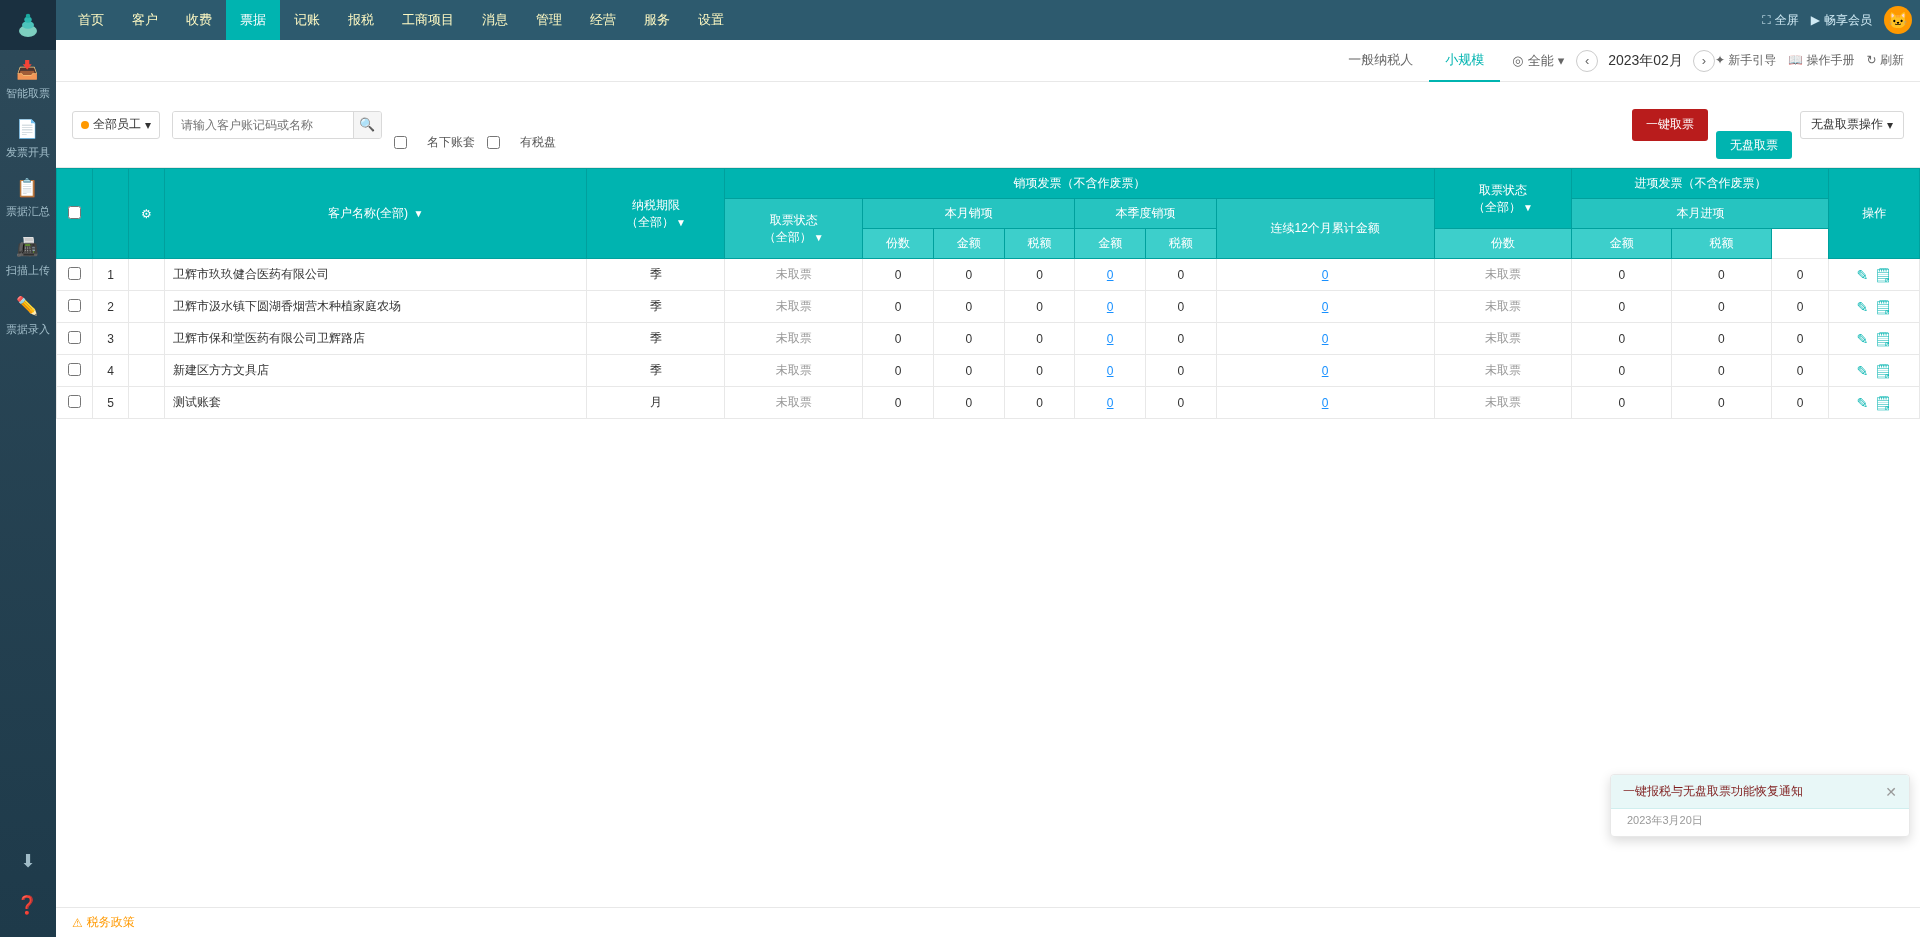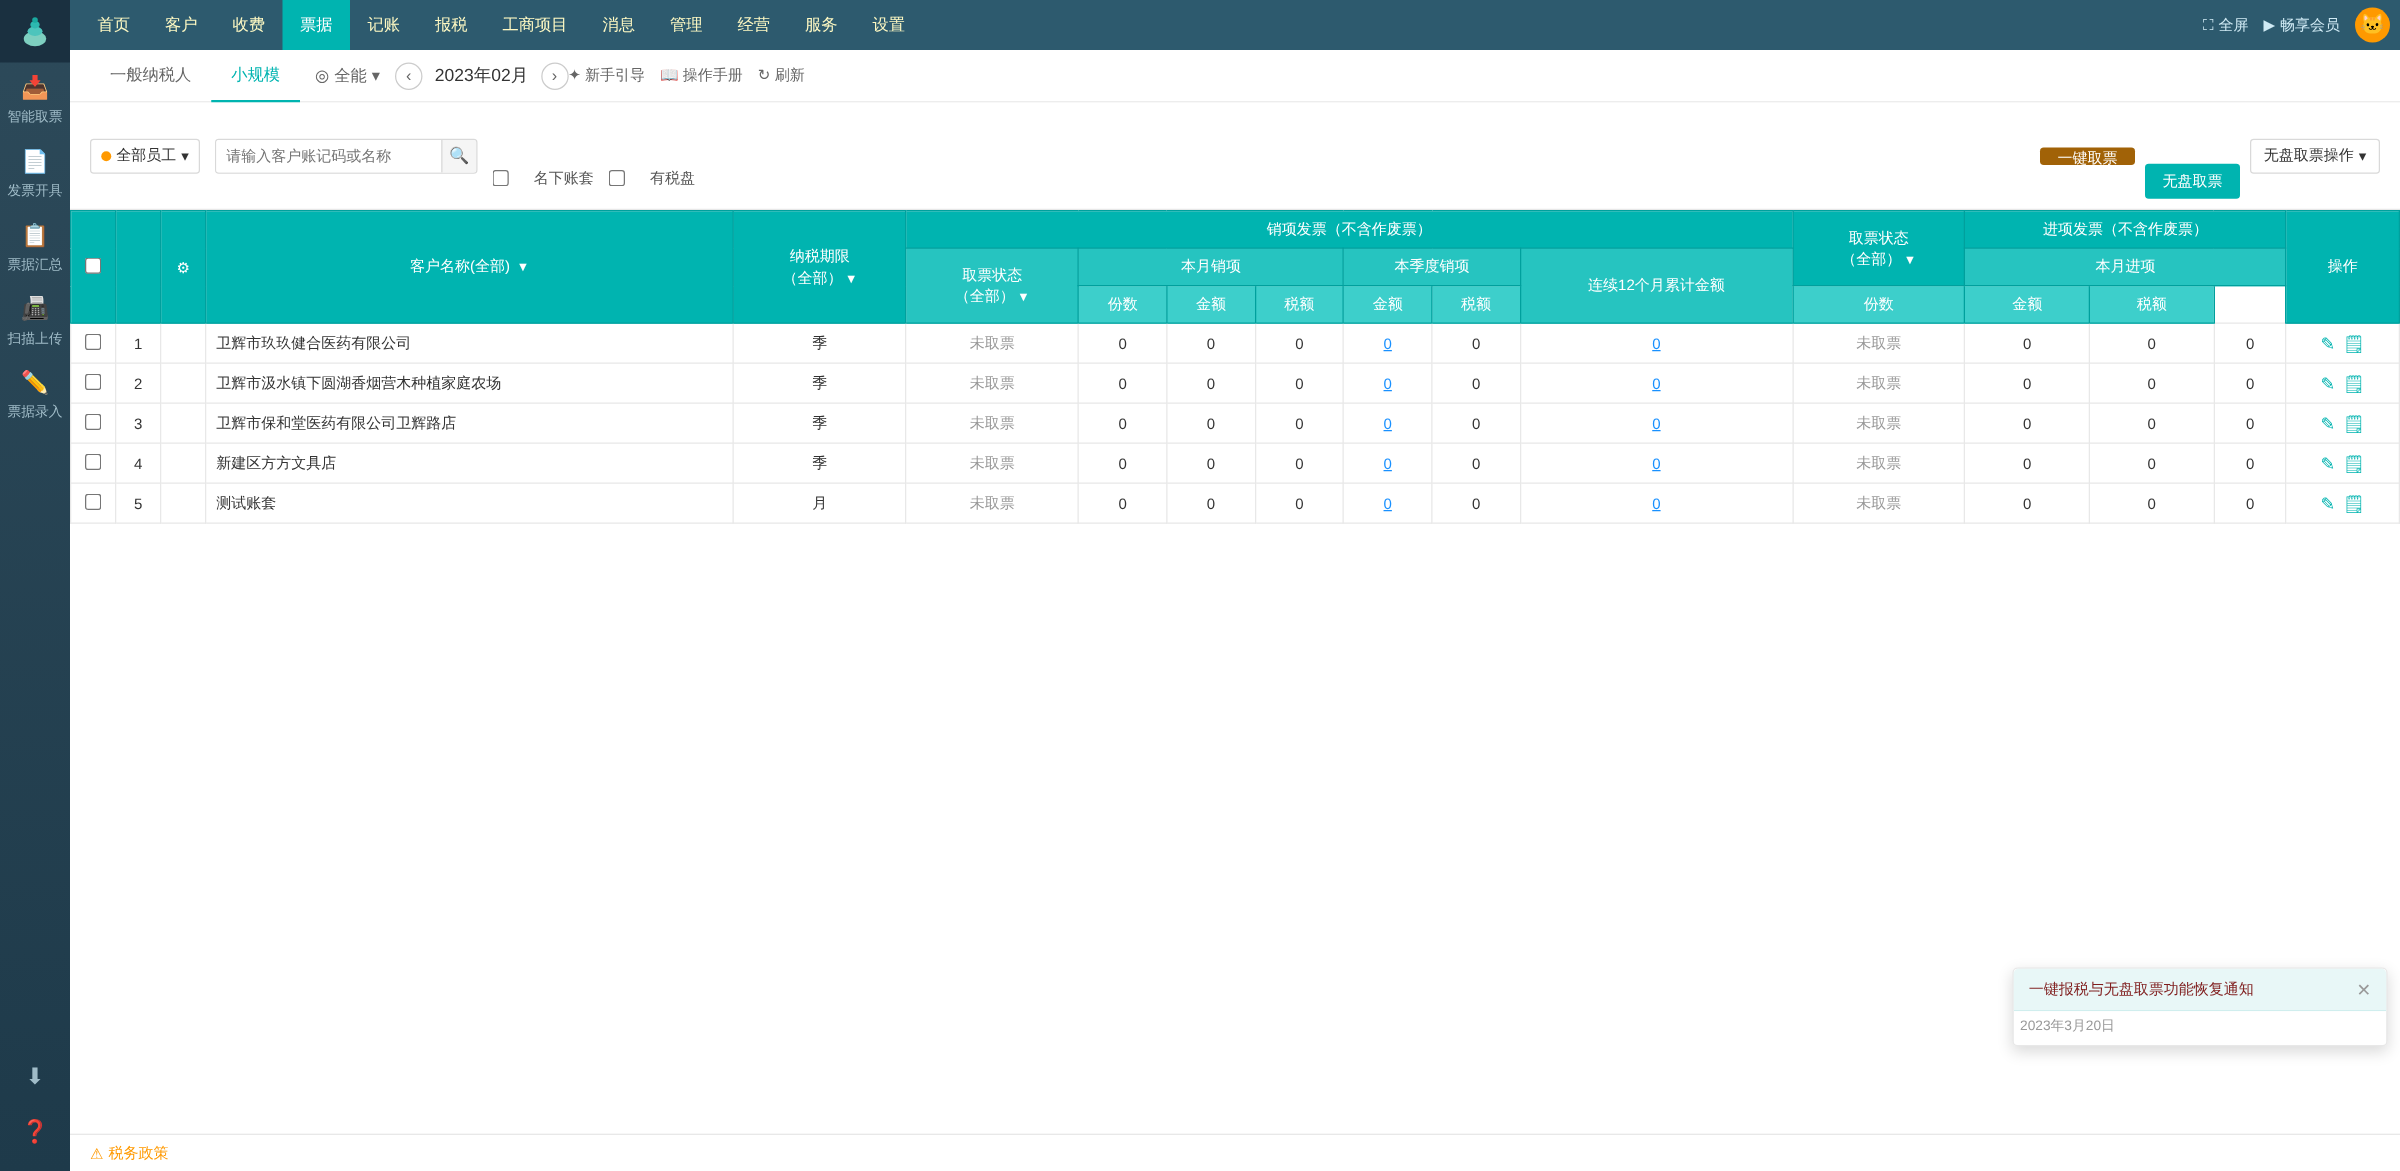--- a/index.html
+++ b/index.html
@@ -129,21 +129,21 @@
 
     
     .subtabs-bar {
       background: #fff;
       padding: 0 16px;
       display: flex;
       align-items: center;
       border-bottom: 1px solid #e8e8e8;
       height: 42px;
       flex-shrink: 0;
-      justify-content: flex-start;
+      justify-content: flex-end;
     }
     .subtabs-left {
       display: flex;
       align-items: center;
       gap: 0;
     }
     .subtab {
       padding: 0 16px;
       height: 42px;
       display: flex;
@@ -267,26 +267,26 @@
       margin-top: 36px;
     }
     .checkbox-label input { cursor: pointer; }
     .filter-right {
       margin-left: auto;
       display: flex;
       align-items: center;
       gap: 8px;
     }
     .btn-orange {
-      background: #a16207;
+      background: #b91c1c;
       color: #fff;
       border: none;
       border-radius: 3px;
       padding: 0 14px;
-      height: 14px;
+      height: 32px;
       cursor: pointer;
       font-size: 12px;
       white-space: nowrap;
     }
     .btn-teal {
       background: #00b4b0;
       color: #fff;
       border: none;
       border-radius: 3px;
       padding: 0 14px;
@@ -404,21 +404,21 @@
       padding: 10px 12px;
       color: #555;
       line-height: 1.7;
       font-size: 12px;
       max-height: 160px;
       overflow-y: auto;
     }
     .notification-date {
       color: #999;
       font-size: 11px;
-      padding: 4px 5px 8px;
+      padding: 4px 16px 8px;
     }
 
     
     .bottom-bar {
       background: #fff;
       border-top: 1px solid #e8e8e8;
       padding: 6px 16px;
       display: flex;
       align-items: center;
       gap: 8px;

